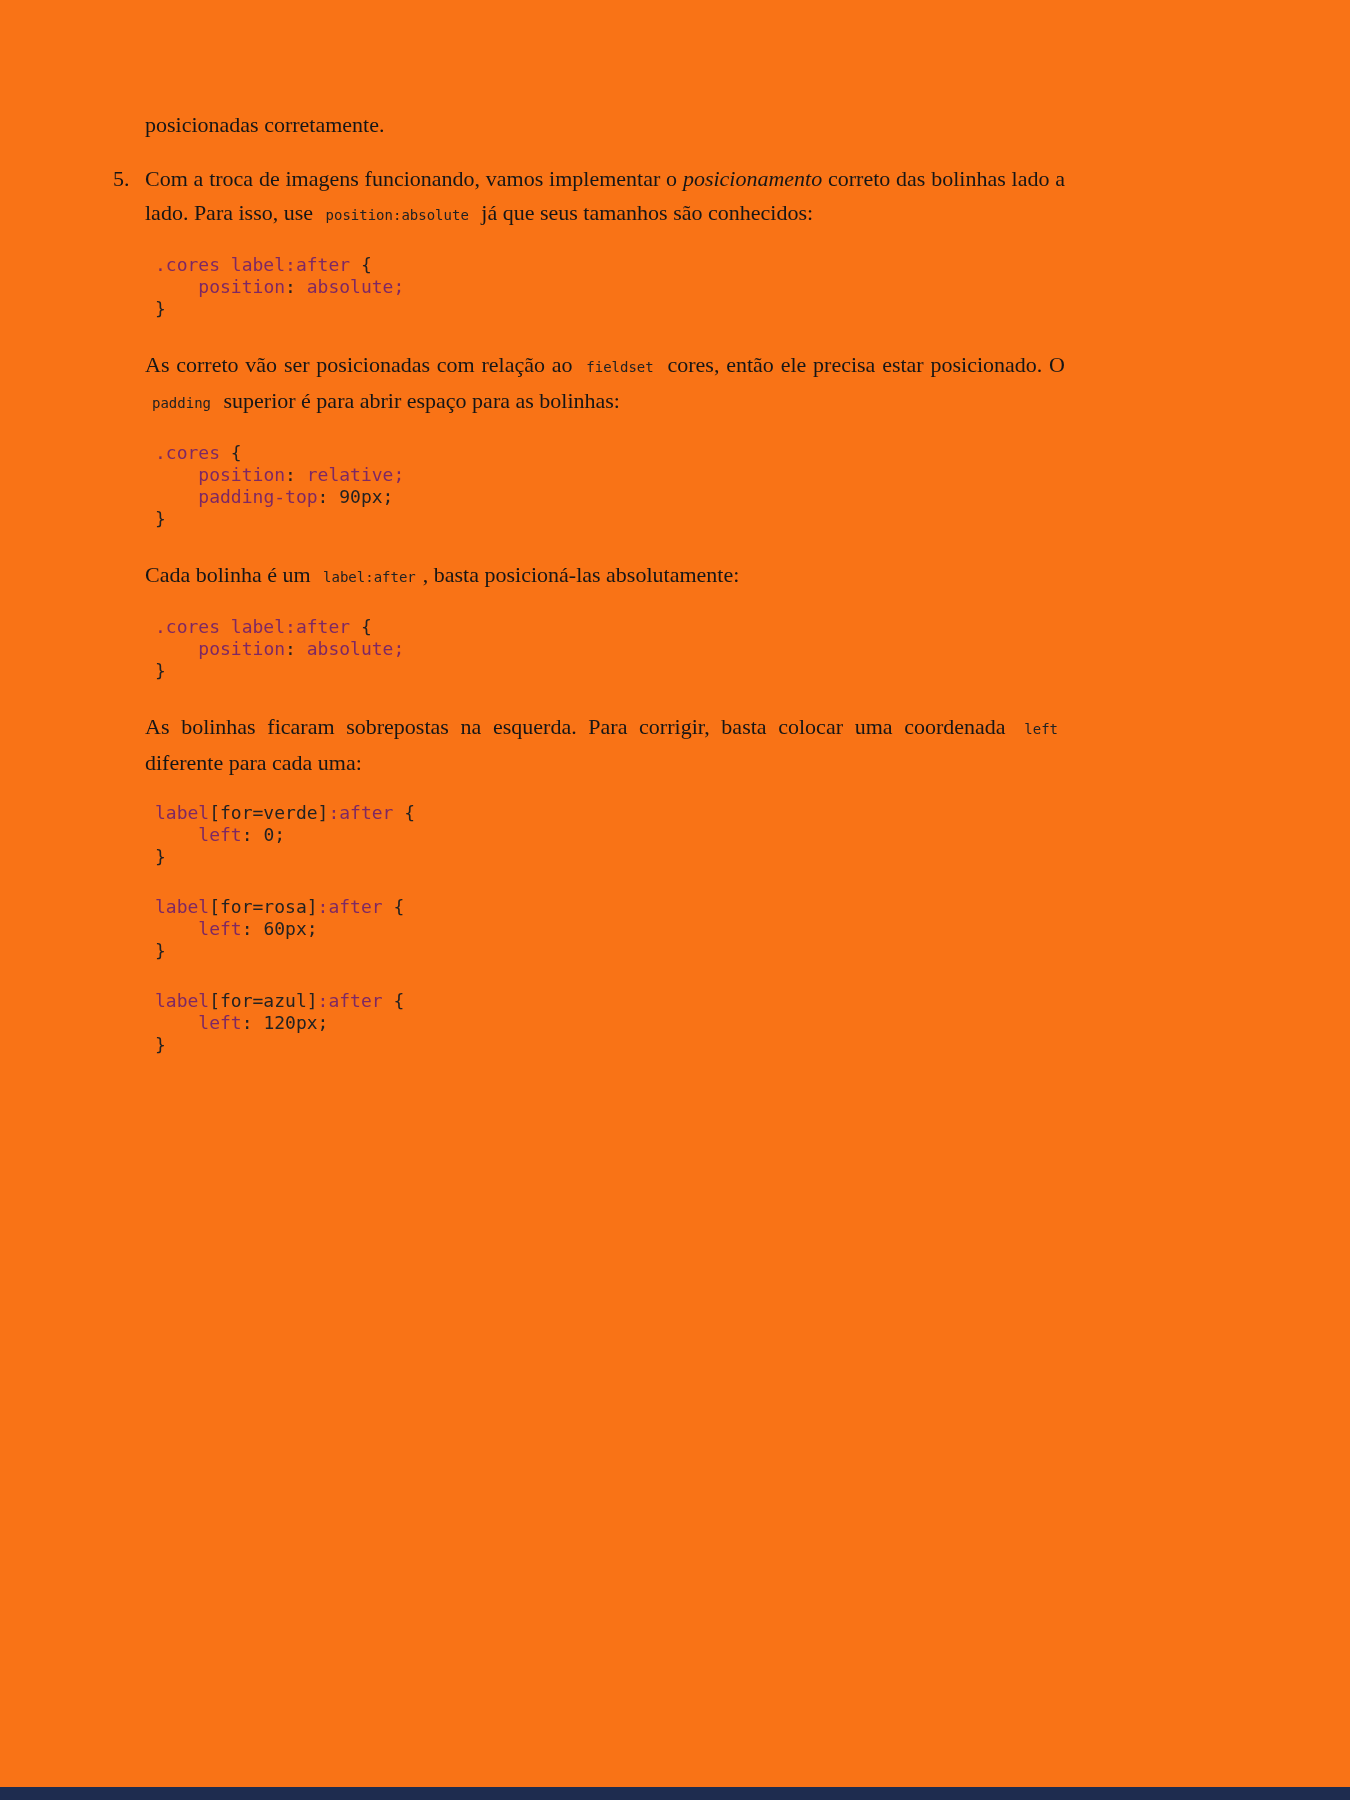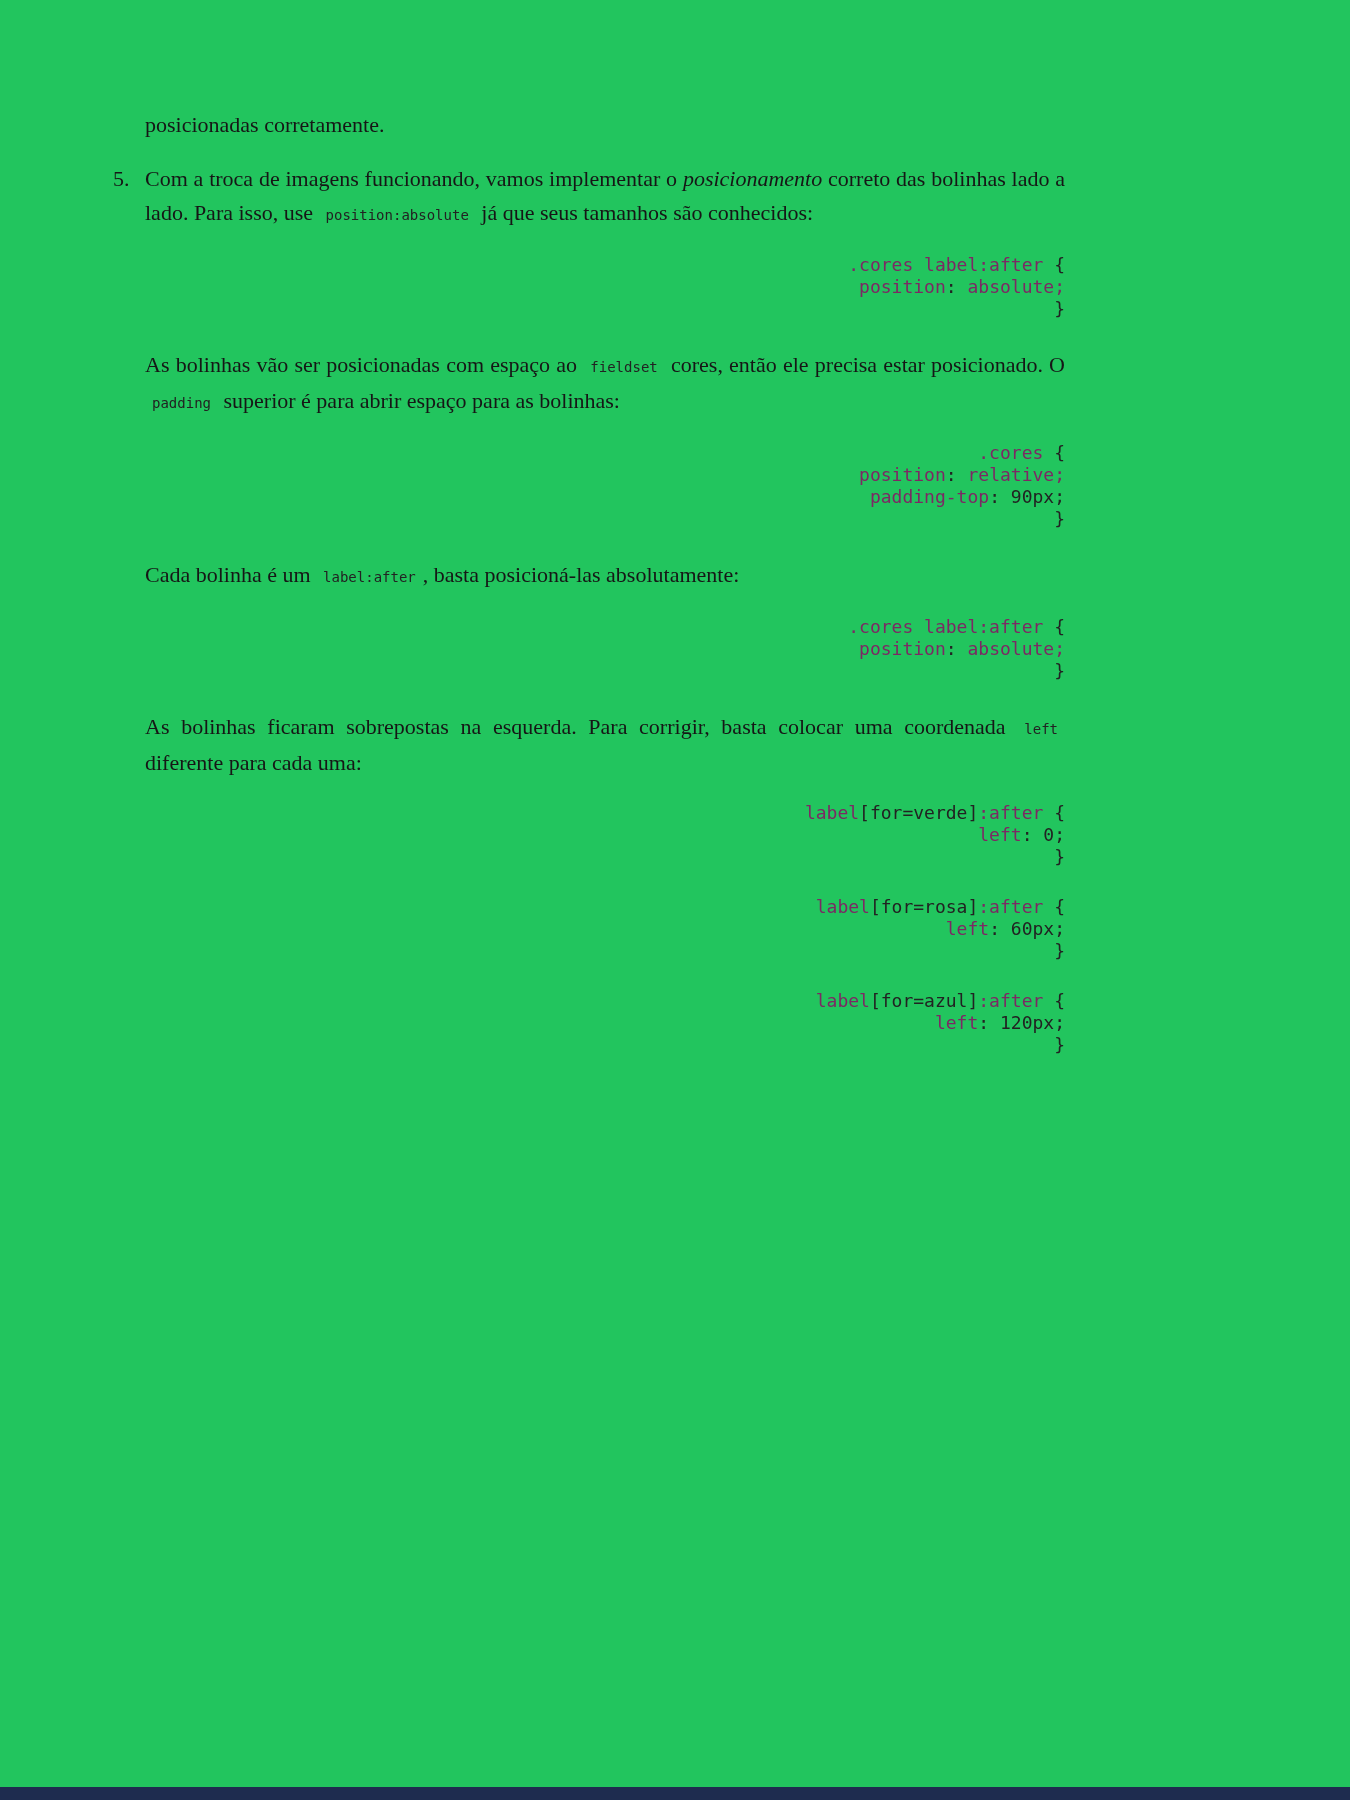--- a/index.html
+++ b/index.html
@@ -4,21 +4,21 @@
 <style>
   html, body {
     margin: 0;
     padding: 0;
     background: #ffffff;
   }
   .page {
     position: relative;
     width: 1350px;
     height: 1800px;
-    background: #22c55e;
+    background: #f97316;
     overflow: hidden;
     font-family: "Liberation Serif", serif;
     color: #161616;
   }
   .content {
     position: absolute;
     top: 108px;
     left: 145px;
     width: 920px;
   }
@@ -55,21 +55,20 @@
     font-family: "DejaVu Sans Mono", monospace;
     font-size: 14px;
     color: #222222;
     padding: 0 7px;
   }
   .code-block {
     margin: 22px 0 28px 10px;
     font-family: "DejaVu Sans Mono", monospace;
     font-size: 18px;
     line-height: 22px;
-    text-align: right;
   }
   .code-line {
     white-space: pre;
   }
   .tok-p { color: #7d2864; }
   .tok-k { color: #222222; }
   .footer-bar {
     position: absolute;
     left: 0;
     bottom: 0;
@@ -91,21 +90,21 @@
         <p class="justified"><span>Com a troca de imagens funcionando, vamos implementar o </span><em>posicionamento</em><span> correto das bolinhas lado a lado. Para isso, use </span><span class="inline-code">position:absolute</span><span> já que seus tamanhos são conhecidos:</span></p>
       </div>
     </div>
 
     <div class="code-block">
         <div class="code-line"><span class="tok-p">.cores label:after</span><span class="tok-k"> {</span></div>
         <div class="code-line"><span class="tok-k">    </span><span class="tok-p">position</span><span class="tok-k">: </span><span class="tok-p">absolute;</span></div>
         <div class="code-line"><span class="tok-k">}</span></div>
       </div>
 
-    <p class="justified"><span>As bolinhas vão ser posicionadas com espaço ao </span><span class="inline-code">fieldset</span><span> cores, então ele precisa estar posicionado. O </span><span class="inline-code">padding</span><span> superior é para abrir espaço para as bolinhas:</span></p>
+    <p class="justified"><span>As correto vão ser posicionadas com relação ao </span><span class="inline-code">fieldset</span><span> cores, então ele precisa estar posicionado. O </span><span class="inline-code">padding</span><span> superior é para abrir espaço para as bolinhas:</span></p>
 
     <div class="code-block">
         <div class="code-line"><span class="tok-p">.cores</span><span class="tok-k"> {</span></div>
         <div class="code-line"><span class="tok-k">    </span><span class="tok-p">position</span><span class="tok-k">: </span><span class="tok-p">relative;</span></div>
         <div class="code-line"><span class="tok-k">    </span><span class="tok-p">padding-top</span><span class="tok-k">: </span><span class="tok-k">90px;</span></div>
         <div class="code-line"><span class="tok-k">}</span></div>
       </div>
 
     <p class="justified"><span>Cada bolinha é um </span><span class="inline-code">label:after</span><span>, basta posicioná-las absolutamente:</span></p>
 

